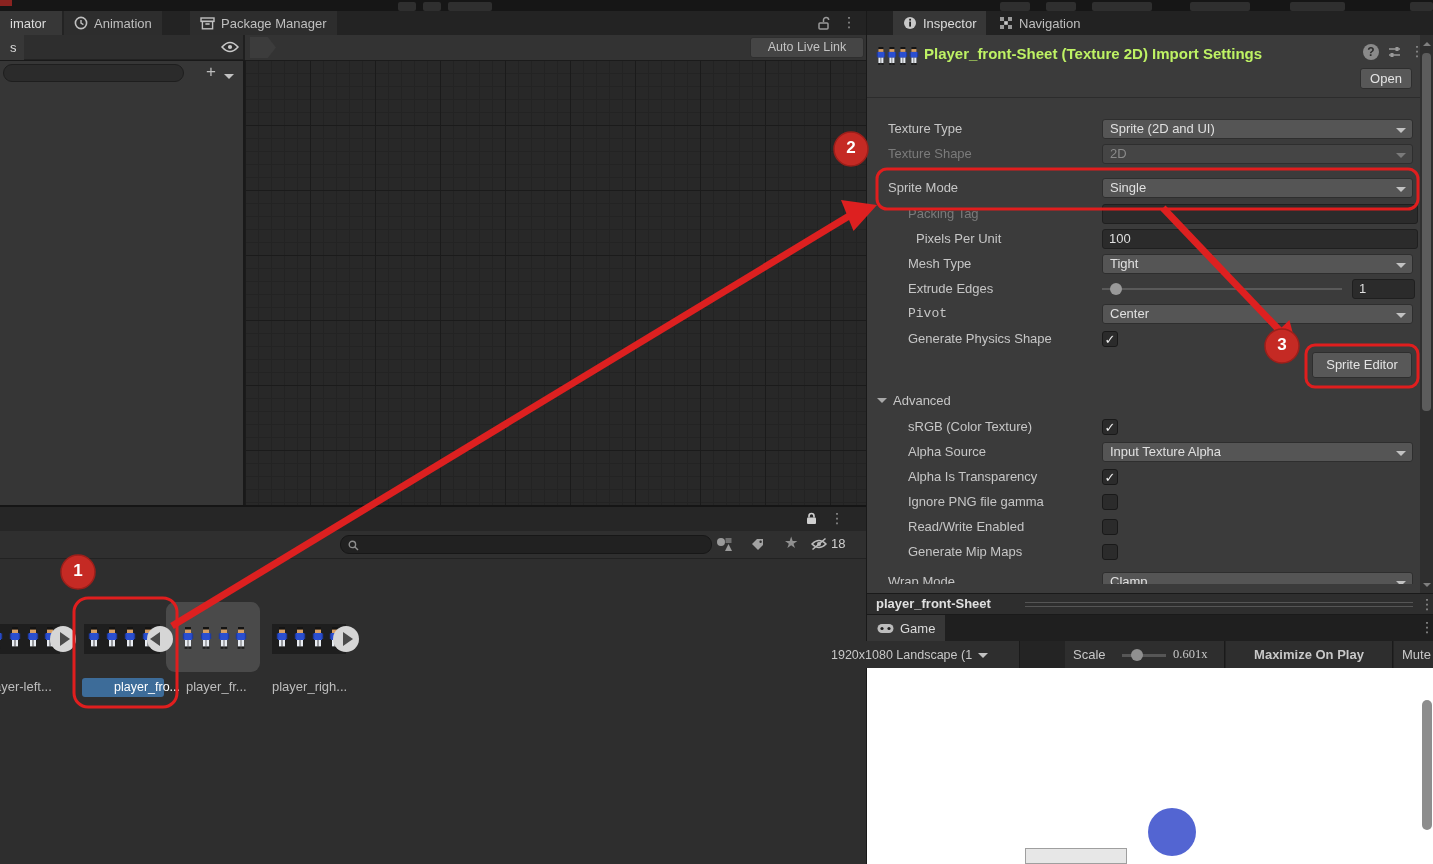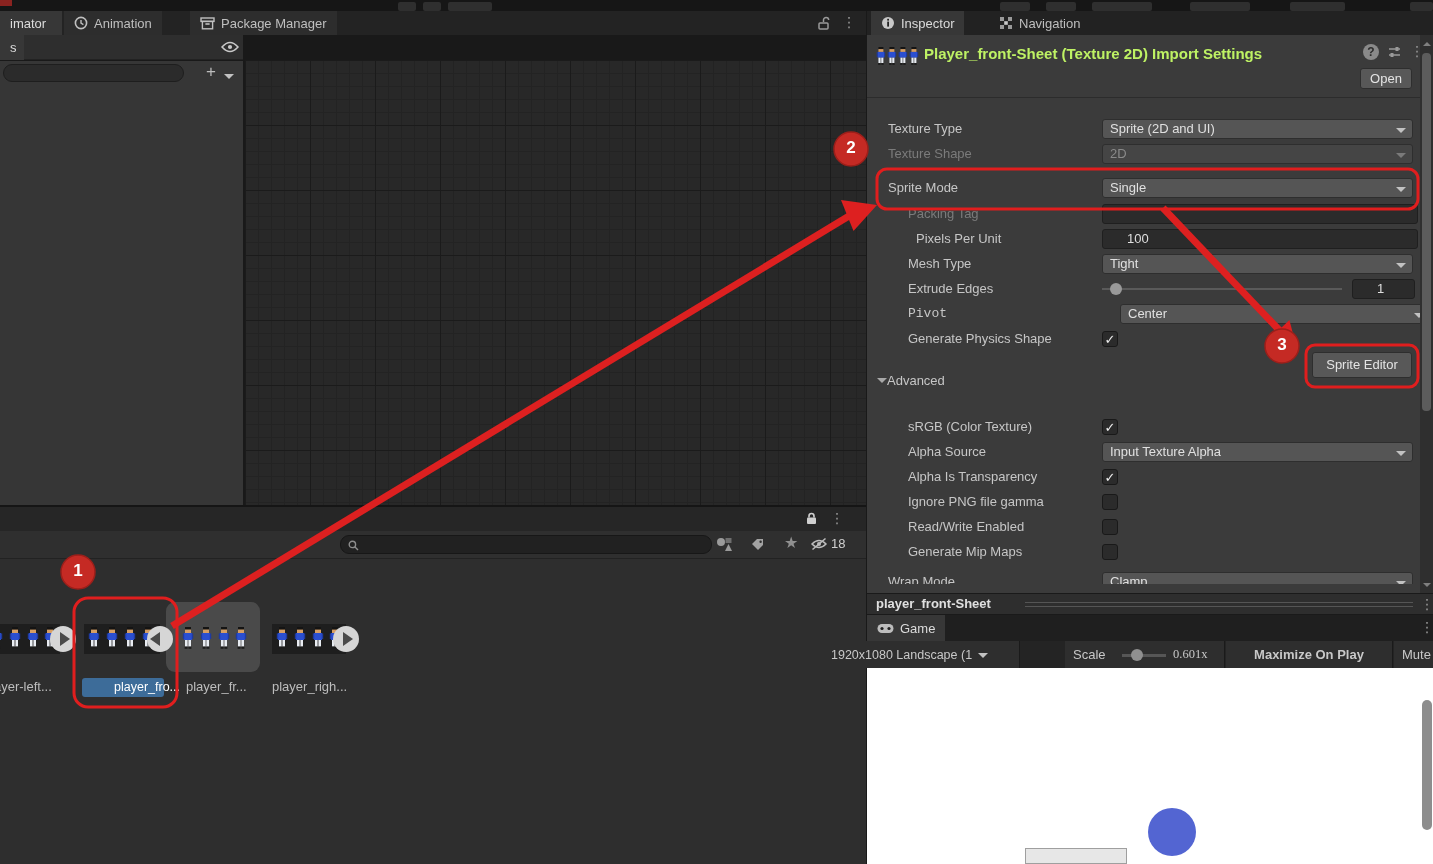--- a/index.html
+++ b/index.html
@@ -18,21 +18,21 @@
       linear-gradient(#232323 1px,transparent 1px),
       linear-gradient(90deg,#232323 1px,transparent 1px);
     background-size:65px 65px,65px 65px,13px 13px,13px 13px;}
   
   .lbl{position:absolute;height:20px;line-height:20px;color:#c6c6c6;white-space:nowrap;}
   .lbl.dis{color:#7b7b7b;}
   .dd{position:absolute;left:1102px;width:311px;height:20px;background:#555;border:1px solid #2e2e2e;border-radius:3px;color:#e0e0e0;padding:0 7px;line-height:18px;white-space:nowrap;overflow:hidden;}
   .dd::after{content:"";position:absolute;right:6px;top:8px;border:5px solid transparent;border-top-color:#c2c2c2;}
   .dd.dis{background:#454545;color:#8a8a8a;}
   .dd.dis::after{border-top-color:#7a7a7a;}
-  .inp{position:absolute;left:1102px;width:316px;height:20px;background:#2b2b2b;border:1px solid #1f1f1f;border-radius:3px;color:#dfdfdf;padding:0 24px;line-height:18px;}
+  .inp{position:absolute;left:1102px;width:316px;height:20px;background:#2b2b2b;border:1px solid #1f1f1f;border-radius:3px;color:#dfdfdf;padding:0 6px;line-height:18px;}
   .cb{position:absolute;left:1102px;width:16px;height:16px;background:#2b2b2b;border:1px solid #191919;border-radius:3px;color:#eee;font-size:13px;line-height:15px;text-align:center;}
   .btn{background:#585858;border:1px solid #2e2e2e;border-radius:3px;color:#e4e4e4;text-align:center;}
   
   .pcirc{position:absolute;width:26px;height:26px;border-radius:50%;background:#d6d6d6;}
   .pcirc::after{content:"";position:absolute;left:10px;top:6px;border:7px solid transparent;border-left:10px solid #4a4a4a;}
   .pcirc.left::after{left:3px;border-left:none;border-right:10px solid #4a4a4a;}
   .seg{position:absolute;top:641px;height:27px;background:#2e2e2e;border-right:1px solid #1a1a1a;display:flex;align-items:center;gap:6px;padding:0 8px;color:#c8c8c8;font-size:12.5px;white-space:nowrap;overflow:hidden;}
   .caret{width:0;height:0;border:5px solid transparent;border-top-color:#c2c2c2;margin-top:5px;}
   .annnum{position:absolute;width:32px;text-align:center;color:#fff;font-size:17px;font-weight:bold;z-index:60;}
 </style>
@@ -113,20 +113,26 @@
         </svg>
       </span>
   </div>
   <div class="abs" style="left:0;top:61px;width:243px;height:24px;background:#363636;">
     <div class="abs" style="left:3px;top:3px;width:181px;height:18px;background:#2b2b2b;border:1px solid #1e1e1e;border-radius:9px;"></div>
     <span class="abs" style="left:206px;top:1px;color:#bdbdbd;font-size:17px;">+</span>
     <span class="abs caret" style="left:224px;top:8px;"></span>
   </div>
   <div class="abs" style="left:0;top:85px;width:243px;height:420px;background:#363636;"></div>
 
+  <div class="abs" style="left:243px;top:35px;width:623px;height:25px;background:#333333;border-left:2px solid #1f1f1f;">
+    <div class="abs" style="left:5px;top:2px;width:26px;height:21px;background:#3c3c3c;clip-path:polygon(0 0,68% 0,100% 50%,68% 100%,0 100%);"></div>
+    <div class="abs btn" style="left:505px;top:2px;width:114px;height:21px;background:#454545;line-height:19px;font-size:12.5px;color:#c3c3c3;">
+      <span>Auto Live Link</span>
+    </div>
+  </div>
   <div class="abs grid" style="left:245px;top:60px;width:621px;height:445px;"></div>
 
   <div class="abs" style="left:0;top:505px;width:866px;height:359px;background:#2e2e2e;border-top:2px solid #151515;">
     <div class="abs" style="left:0;top:0;width:866px;height:24px;background:#262626;">
       <span class="lockicon abs" style="left:804px;top:4px;">
           <svg width="15" height="15" viewBox="0 0 15 15">
             <rect x="3" y="6.5" width="9" height="6.5" rx="1" fill="#cfcfcf"></rect>
             <path d="M5 6.5V5a2.5 2.5 0 0 1 5 0v1.5" fill="none" stroke="#cfcfcf" stroke-width="1.6"></path>
           </svg>
         </span>
@@ -213,21 +219,21 @@
           <use href="#fig" transform="translate(56,1)"></use>
         </svg>
     </div>
     <div class="pcirc" style="left:333px;top:119px;"></div>
     <div class="abs" style="left:272px;top:172px;color:#bdbdbd;">
       <span>player_righ...</span>
     </div>
   </div>
 
   <div class="abs" style="left:867px;top:11px;width:566px;height:24px;background:#222;">
-    <div class="tab active abs" style="left:4px;top:0;">
+    <div class="tab active abs" style="left:26px;top:0;">
       <span class="iconsvg">
           <svg width="14" height="14" viewBox="0 0 14 14">
             <circle cx="7" cy="7" r="6" fill="#c8c8c8"></circle>
             <rect x="6.2" y="5.6" width="1.8" height="5" fill="#222"></rect>
             <rect x="6.2" y="2.8" width="1.8" height="1.8" fill="#222"></rect>
           </svg>
         </span>
       <span>Inspector</span>
     </div>
     <div class="tab abs" style="left:122px;top:0;background:transparent;">
@@ -283,28 +289,28 @@
   <div class="inp" style="top:204px;"></div>
   <div class="lbl" style="left:908px;top:229px;margin-left:8px;">Pixels Per Unit</div>
   <div class="inp" style="top:229px;"><span>100</span></div>
   <div class="lbl" style="left:908px;top:254px;">Mesh Type</div>
   <div class="dd" style="top:254px;"><span>Tight</span></div>
   <div class="lbl" style="left:908px;top:279px;">Extrude Edges</div>
   <div class="abs" style="left:1102px;top:288px;width:240px;height:2px;background:#5a5a5a;"></div>
   <div class="abs" style="left:1110px;top:283px;width:12px;height:12px;border-radius:50%;background:#999;"></div>
   <div class="inp" style="left:1352px;top:279px;width:63px;"><span>1</span></div>
   <div class="lbl" style="left:908px;top:304px;font-family:Liberation Mono, monospace;">Pivot</div>
-  <div class="dd" style="top:304px;margin-left:18px;"><span>Center</span></div>
+  <div class="dd" style="top:304px;"><span>Center</span></div>
   <div class="lbl" style="left:908px;top:329px;">Generate Physics Shape</div>
   <div class="cb" style="top:331px;"><span>✓</span></div>
   <div class="abs btn" style="left:1312px;top:352px;width:100px;height:26px;line-height:24px;">
     <span>Sprite Editor</span>
   </div>
 
-  <div class="abs" style="left:877px;top:373px;color:#c6c6c6;display:flex;align-items:center;">
+  <div class="abs" style="left:877px;top:393px;color:#c6c6c6;display:flex;gap:6px;align-items:center;">
     <span class="caret" style="border-top-color:#a8a8a8;"></span>
     <span>Advanced</span>
   </div>
   <div class="lbl" style="left:908px;top:417px;">sRGB (Color Texture)</div>
   <div class="cb" style="top:419px;"><span>✓</span></div>
   <div class="lbl" style="left:908px;top:442px;">Alpha Source</div>
   <div class="dd" style="top:442px;"><span>Input Texture Alpha</span></div>
   <div class="lbl" style="left:908px;top:467px;">Alpha Is Transparency</div>
   <div class="cb" style="top:469px;"><span>✓</span></div>
   <div class="lbl" style="left:908px;top:492px;">Ignore PNG file gamma</div>

